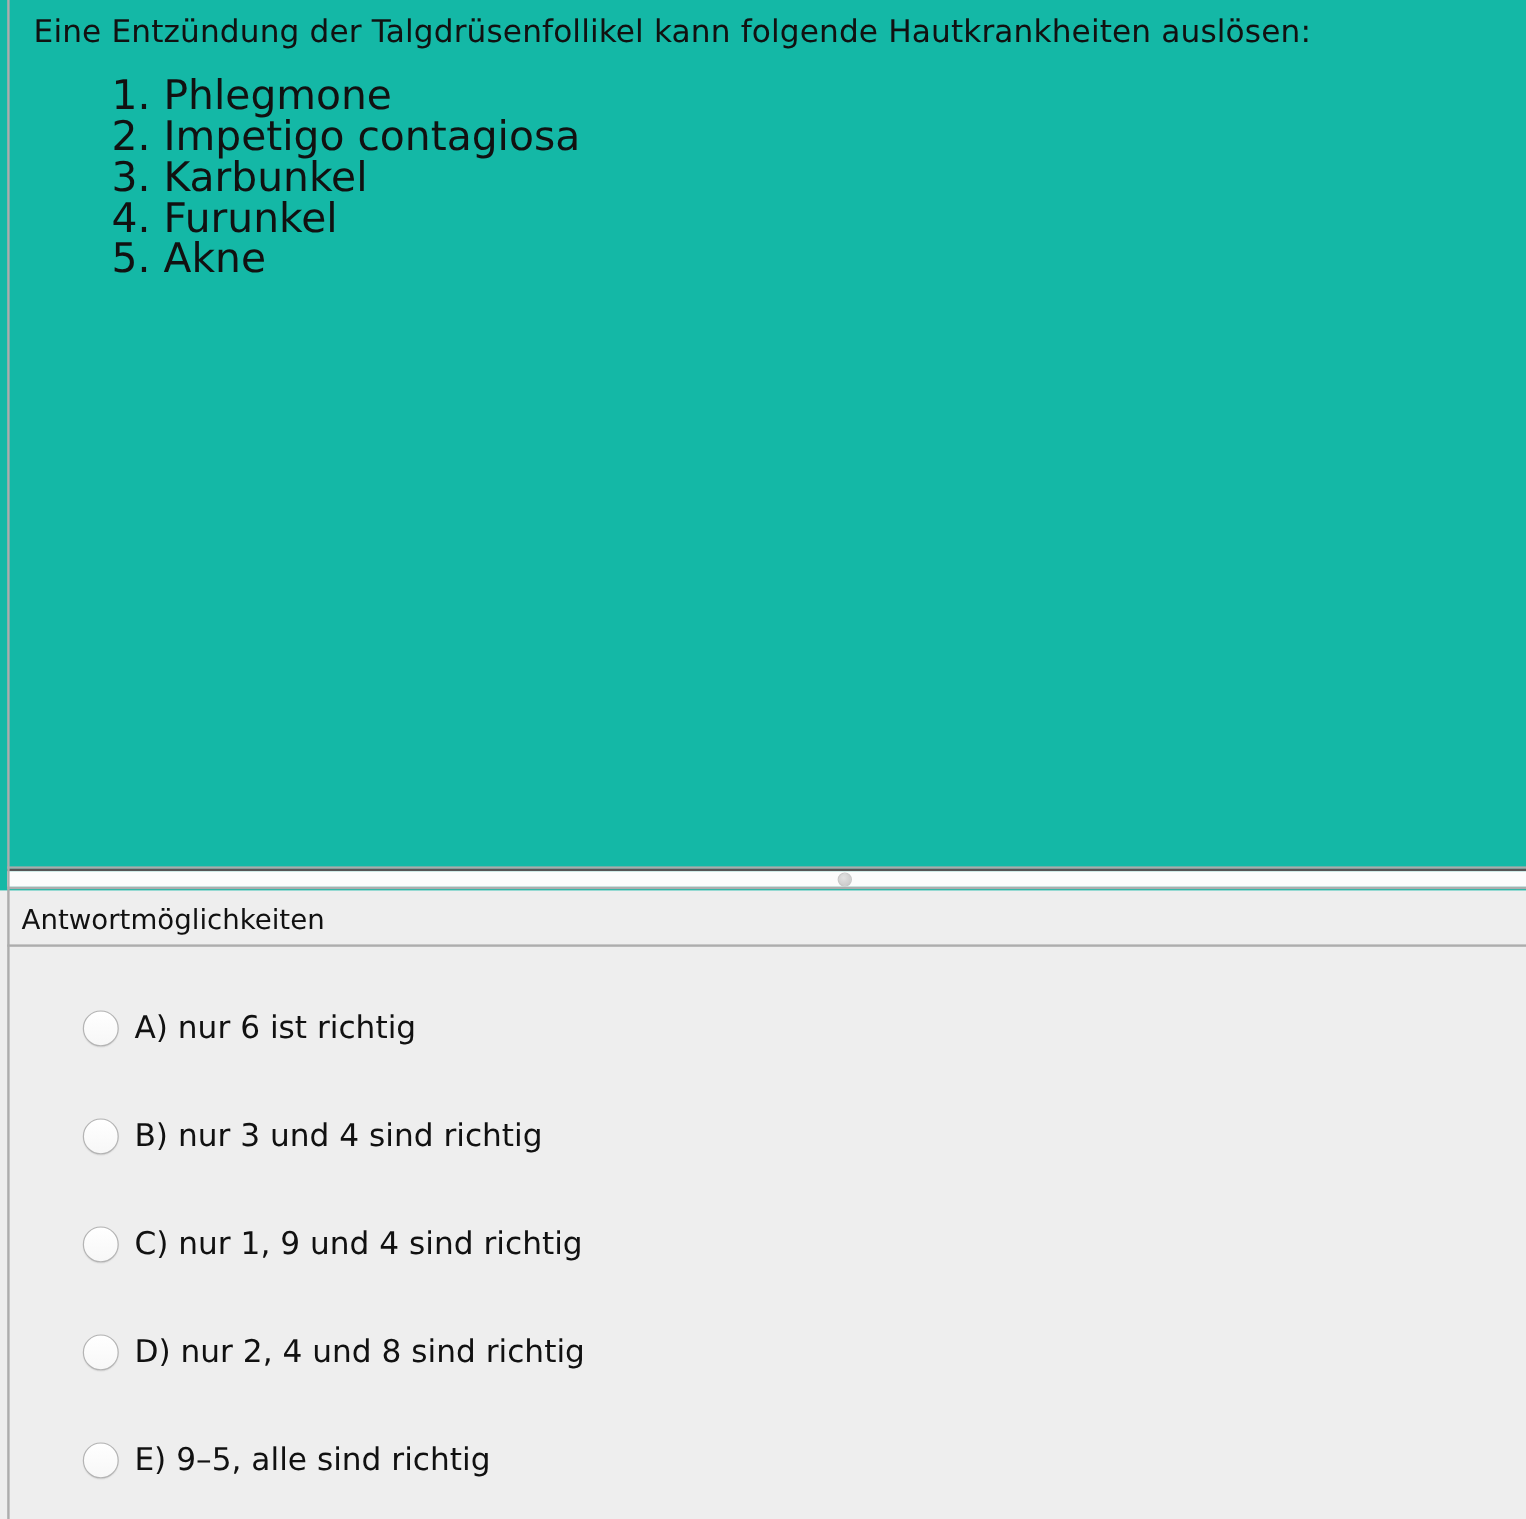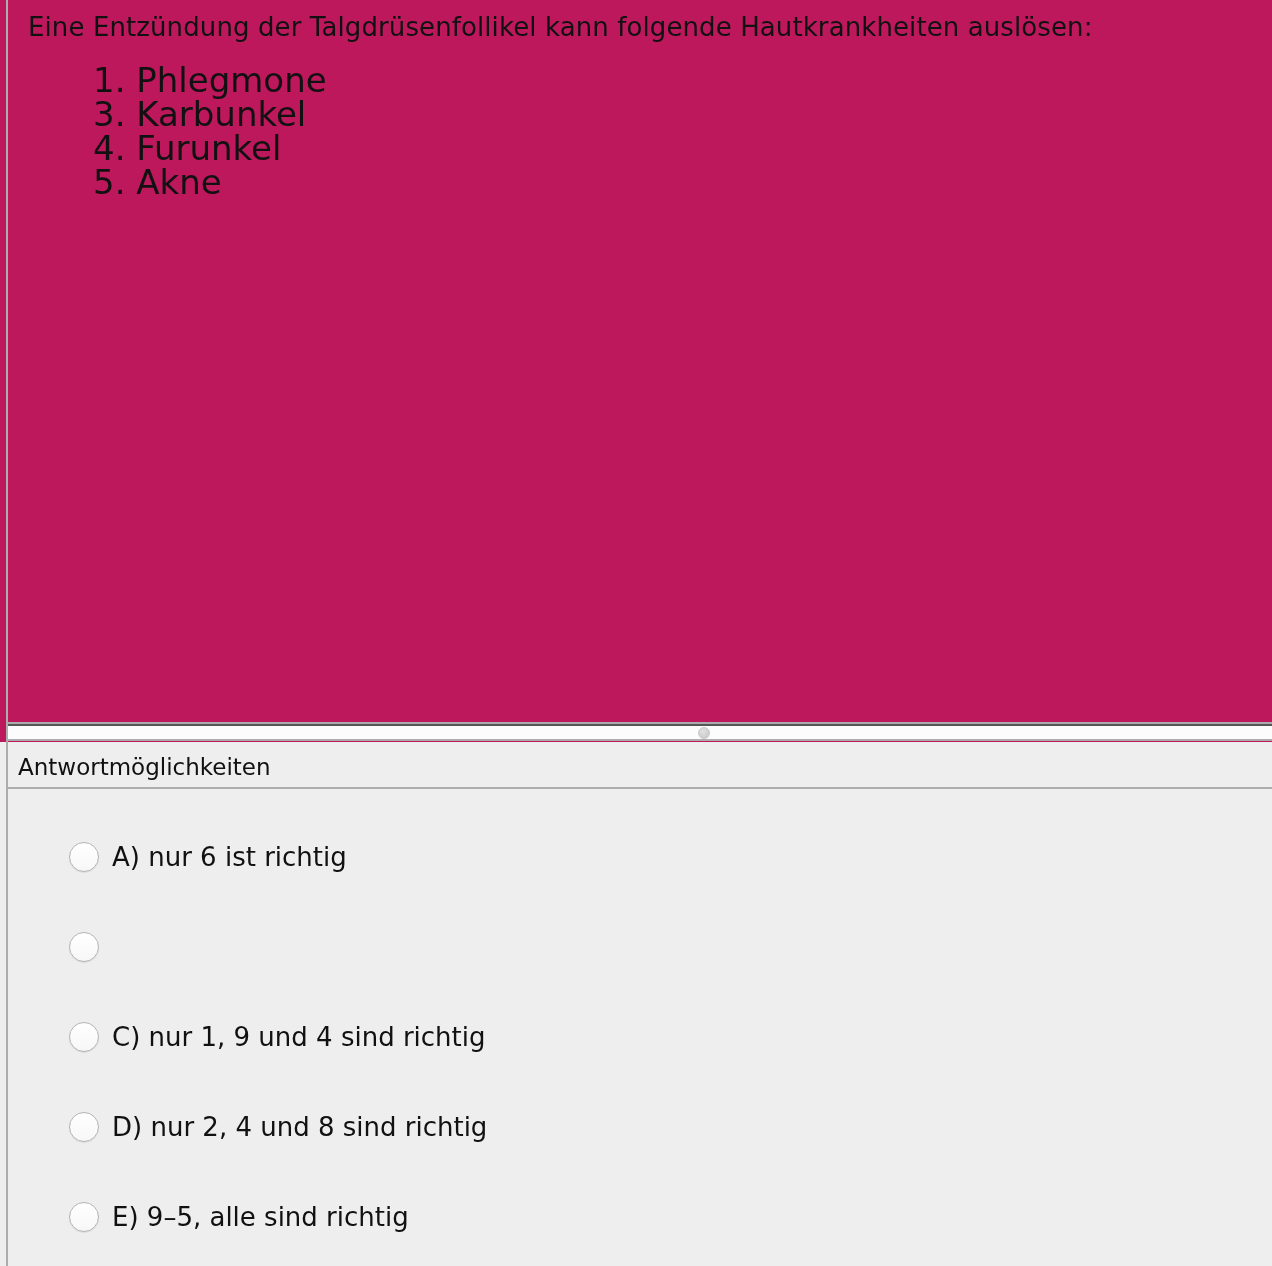--- a/index.html
+++ b/index.html
@@ -16,21 +16,21 @@
       position: relative;
       width: 1272px;
       height: 1266px;
     }
     .question-pane {
       position: absolute;
       left: 0;
       top: 0;
       width: 1272px;
       height: 888px;
-      background: #be185d;
+      background: #14b8a6;
     }
     .left-border {
       position: absolute;
       left: 6px;
       top: 0;
       width: 2px;
       height: 1266px;
       background: #adadad;
     }
     .question-text {
@@ -136,20 +136,21 @@
   </style>
 </head>
 <body>
 
 <div class="root">
 
   <div class="question-pane">
     <div class="question-text">Eine Entzündung der Talgdrüsenfollikel kann folgende Hautkrankheiten auslösen:</div>
     <ul class="item-list">
       <li>1. Phlegmone</li>
+      <li>2. Impetigo contagiosa</li>
       <li>3. Karbunkel</li>
       <li>4. Furunkel</li>
       <li>5. Akne</li>
     </ul>
   </div>
 
   <div class="splitter">
     <div class="line-top1"></div>
     <div class="line-top2"></div>
     <div class="body"></div>
@@ -161,20 +162,21 @@
     <div class="answers-header">Antwortmöglichkeiten</div>
     <div class="header-divider"></div>
 
     <label class="option" style="top:98px">
       <span class="radio"></span>
       <span class="option-label">A) nur 6 ist richtig</span>
     </label>
 
     <label class="option" style="top:188px">
       <span class="radio"></span>
+      <span class="option-label">B) nur 3 und 4 sind richtig</span>
     </label>
 
     <label class="option" style="top:278px">
       <span class="radio"></span>
       <span class="option-label">C) nur 1, 9 und 4 sind richtig</span>
     </label>
 
     <label class="option" style="top:368px">
       <span class="radio"></span>
       <span class="option-label">D) nur 2, 4 und 8 sind richtig</span>

